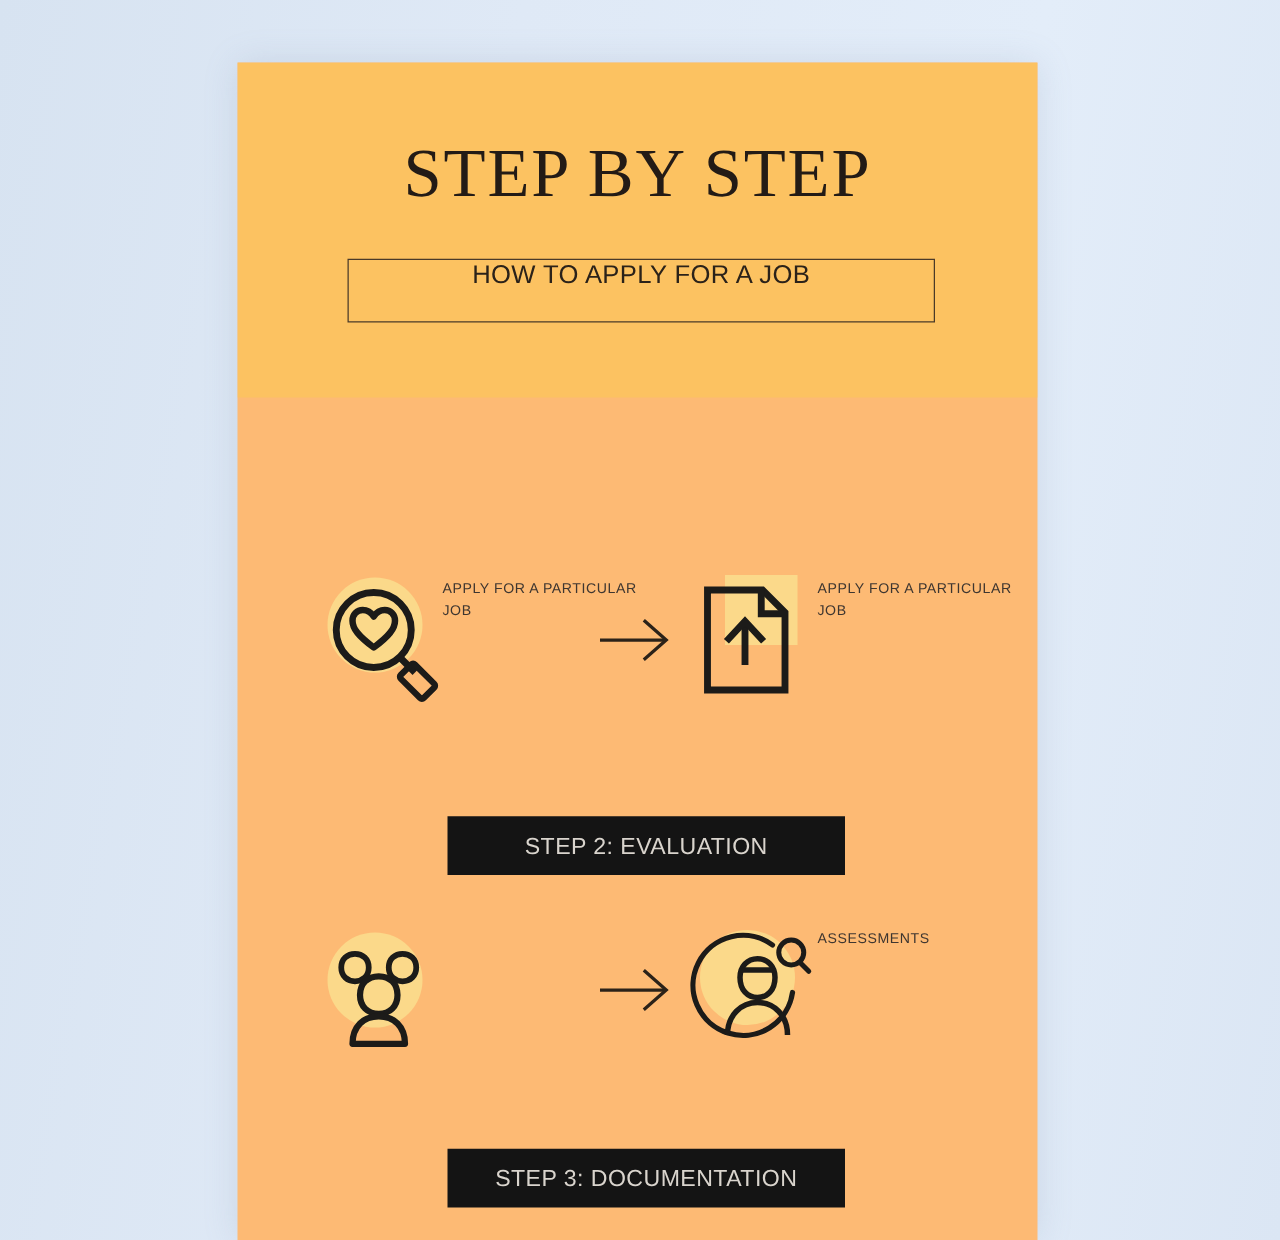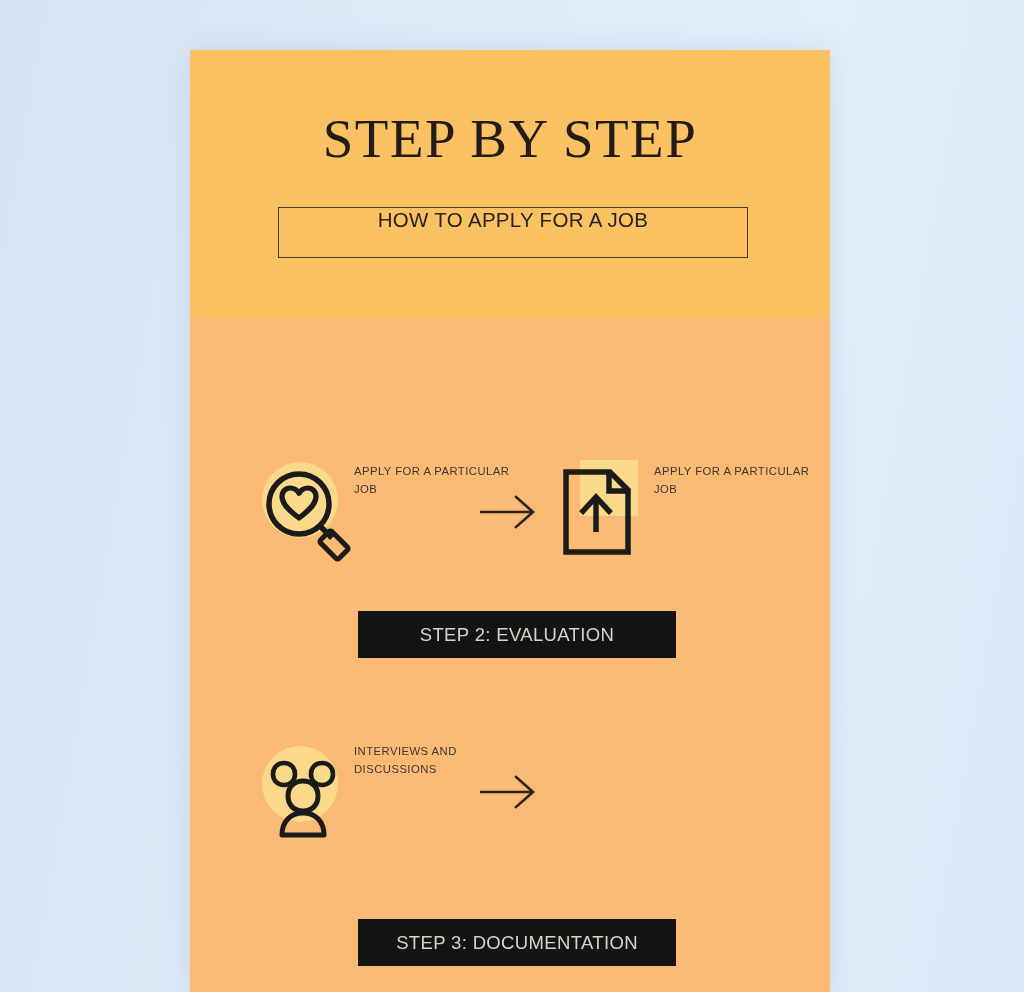--- a/index.html
+++ b/index.html
@@ -56,21 +56,21 @@
     background:#141414;
     display:flex; align-items:center; justify-content:center;
   }
   .step-banner-text {
     color:#d9d4cd;
     font-size:18.5px;
     letter-spacing:.35px;
     white-space:nowrap;
   }
   #banner-1 { top:323px; }
-  #banner-2 { top:561px; }
+  #banner-2 { top:603px; }
   #banner-3 { top:869px; }
   
   .step-row { position:absolute; left:0; width:648px; height:130px; }
   #row-1 { top:400px; }
   #row-2 { top:680px; }
   .icon-block { position:absolute; width:250px; height:130px; }
   .icon-left  { left:62px; }
   .icon-right { left:362px; }
   .icon-art { position:absolute; left:0; top:0; width:108px; height:118px; }
   .icon-label {
@@ -137,27 +137,38 @@
   <div class="step-row" id="row-2">
 
     <div class="icon-block icon-left">
       <svg class="icon-art" viewBox="0 0 108 118">
         <circle cx="48" cy="54" r="38" fill="#fbd98a"></circle>
         <path d="M21 44 C21 37 26 33 32 33 C38 33 43 37 43 44 C43 51 38 55 32 55 C26 55 21 51 21 44 Z" fill="none" stroke="#1c1b19" stroke-width="4.6"></path>
         <path d="M59 44 C59 37 64 33 70 33 C76 33 81 37 81 44 C81 51 76 55 70 55 C64 55 59 51 59 44 Z" fill="none" stroke="#1c1b19" stroke-width="4.6"></path>
         <path d="M36 66 C36 57 42 51 51 51 C60 51 66 57 66 66 C66 75 60 81 51 81 C42 81 36 75 36 66 Z" fill="none" stroke="#1c1b19" stroke-width="5"></path>
         <path d="M30 105 C30 91 39 83 51 83 C63 83 72 91 72 105 Z" fill="none" stroke="#1c1b19" stroke-width="5" stroke-linejoin="round"></path>
       </svg>
-      <div class="icon-label">INTERVIEWS AND DISCUSSIONS</div>
     </div>
 
     <svg class="flow-arrow" viewBox="0 0 62 40">
       <line x1="2" y1="20" x2="54" y2="20" stroke="#2b2219" stroke-width="2.6"></line>
       <polyline points="38,5 55,20 38,35" fill="none" stroke="#2b2219" stroke-width="2.6" stroke-linecap="square" stroke-linejoin="miter"></polyline>
     </svg>
 
+    <div class="icon-block icon-right">
+      <svg class="icon-art" viewBox="0 0 108 118">
+        <circle cx="46" cy="52" r="38" fill="#fbd98a"></circle>
+        <path d="M66 26 A40 40 0 1 0 82 64" fill="none" stroke="#1c1b19" stroke-width="4.2" stroke-linecap="round"></path>
+        <path d="M40 52 C40 43 46 37 54 37 C62 37 68 43 68 52 C68 62 62 68 54 68 C46 68 40 62 40 52 Z" fill="none" stroke="#1c1b19" stroke-width="4.4"></path>
+        <line x1="40" y1="46" x2="68" y2="46" stroke="#1c1b19" stroke-width="4.4"></line>
+        <path d="M30 98 C30 82 41 72 54 72 C67 72 78 82 78 98" fill="none" stroke="#1c1b19" stroke-width="4.4"></path>
+        <circle cx="81" cy="32" r="10" fill="none" stroke="#1c1b19" stroke-width="4"></circle>
+        <line x1="88" y1="40" x2="95" y2="47" stroke="#1c1b19" stroke-width="4" stroke-linecap="round"></line>
+      </svg>
+      <div class="icon-label">ASSESSMENTS</div>
+    </div>
   </div>
 
   <div class="step-banner" id="banner-3">
     <span class="step-banner-text">STEP 3: DOCUMENTATION</span>
   </div>
 
 </div>
 
 </body></html>

